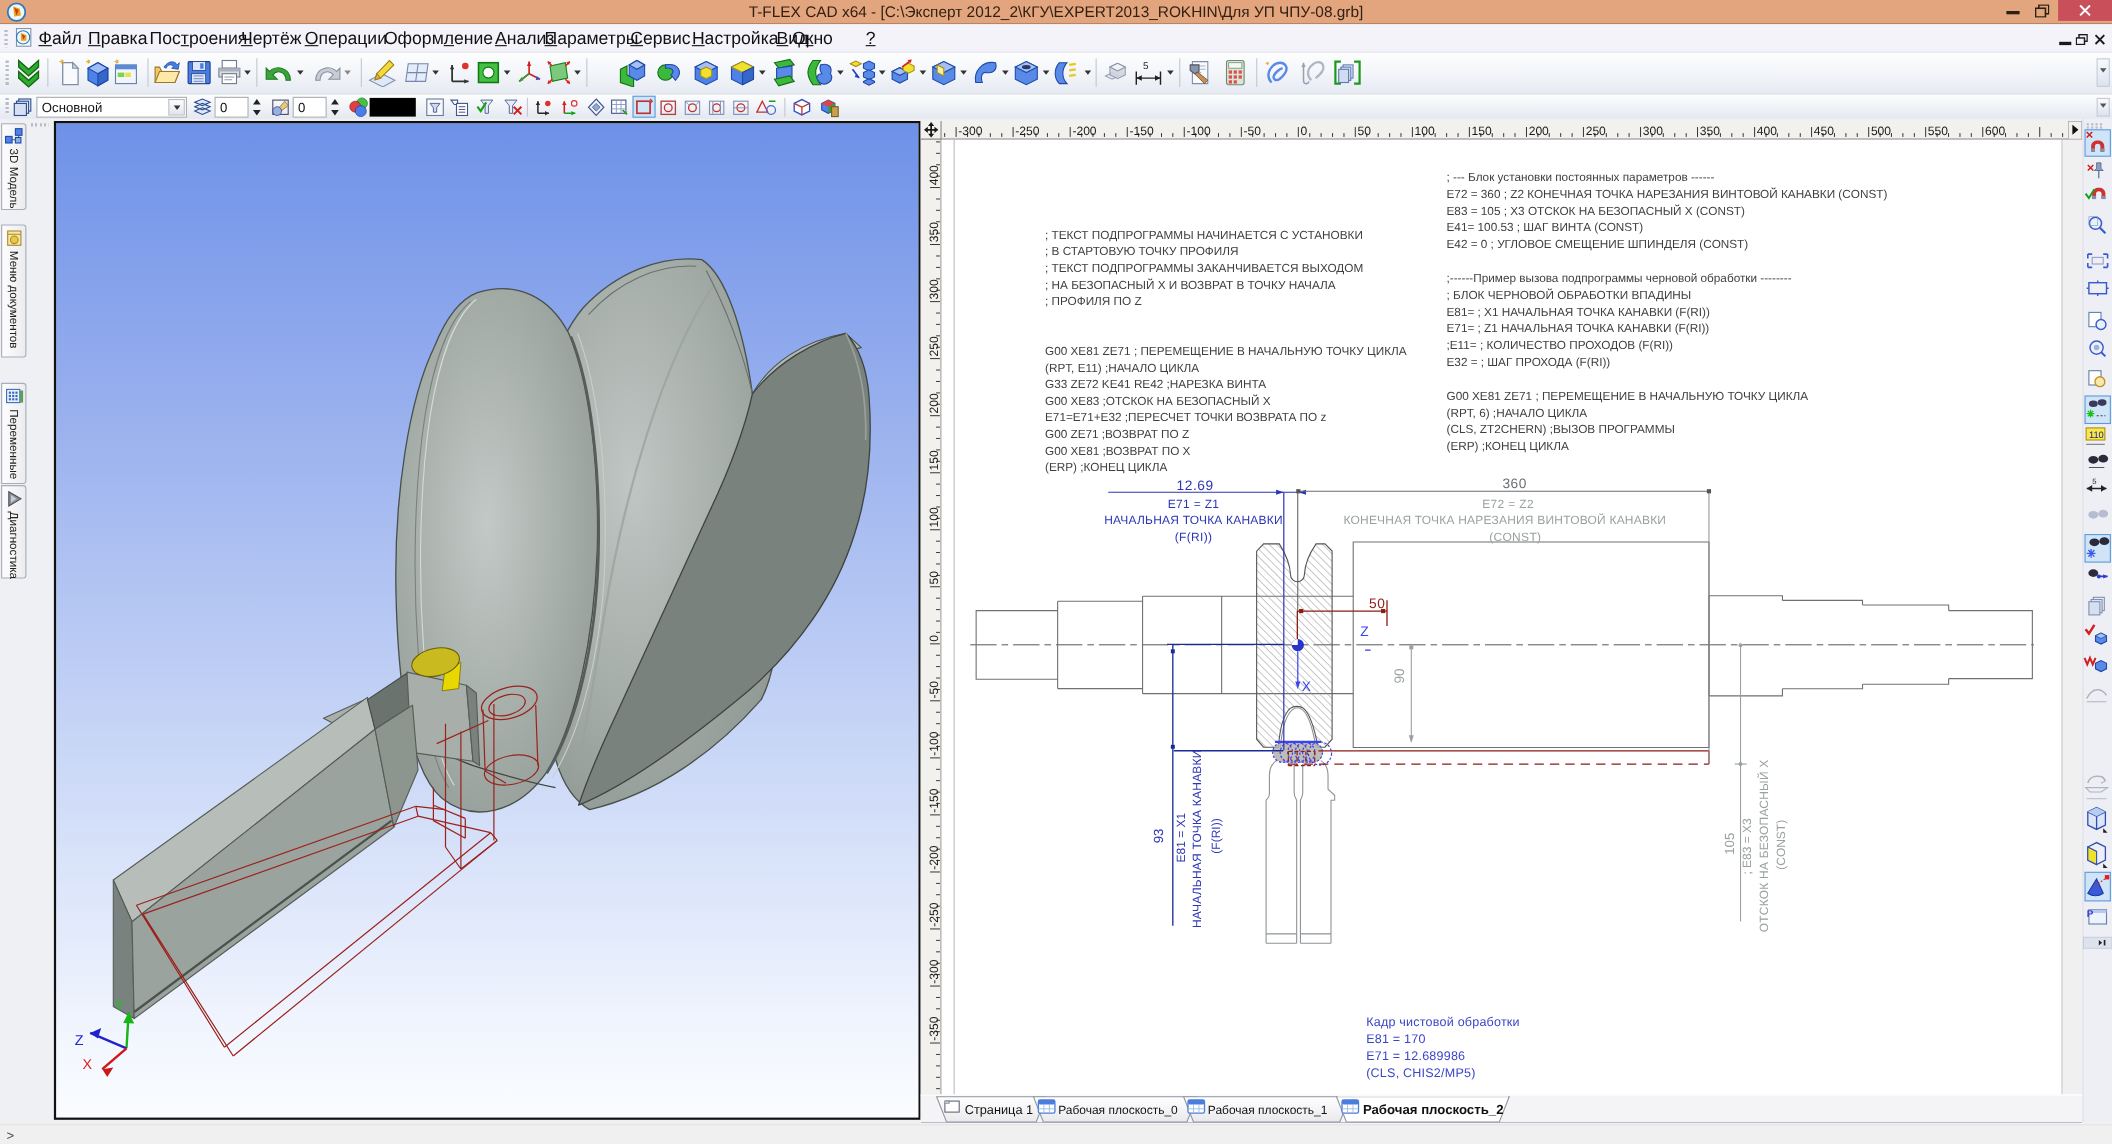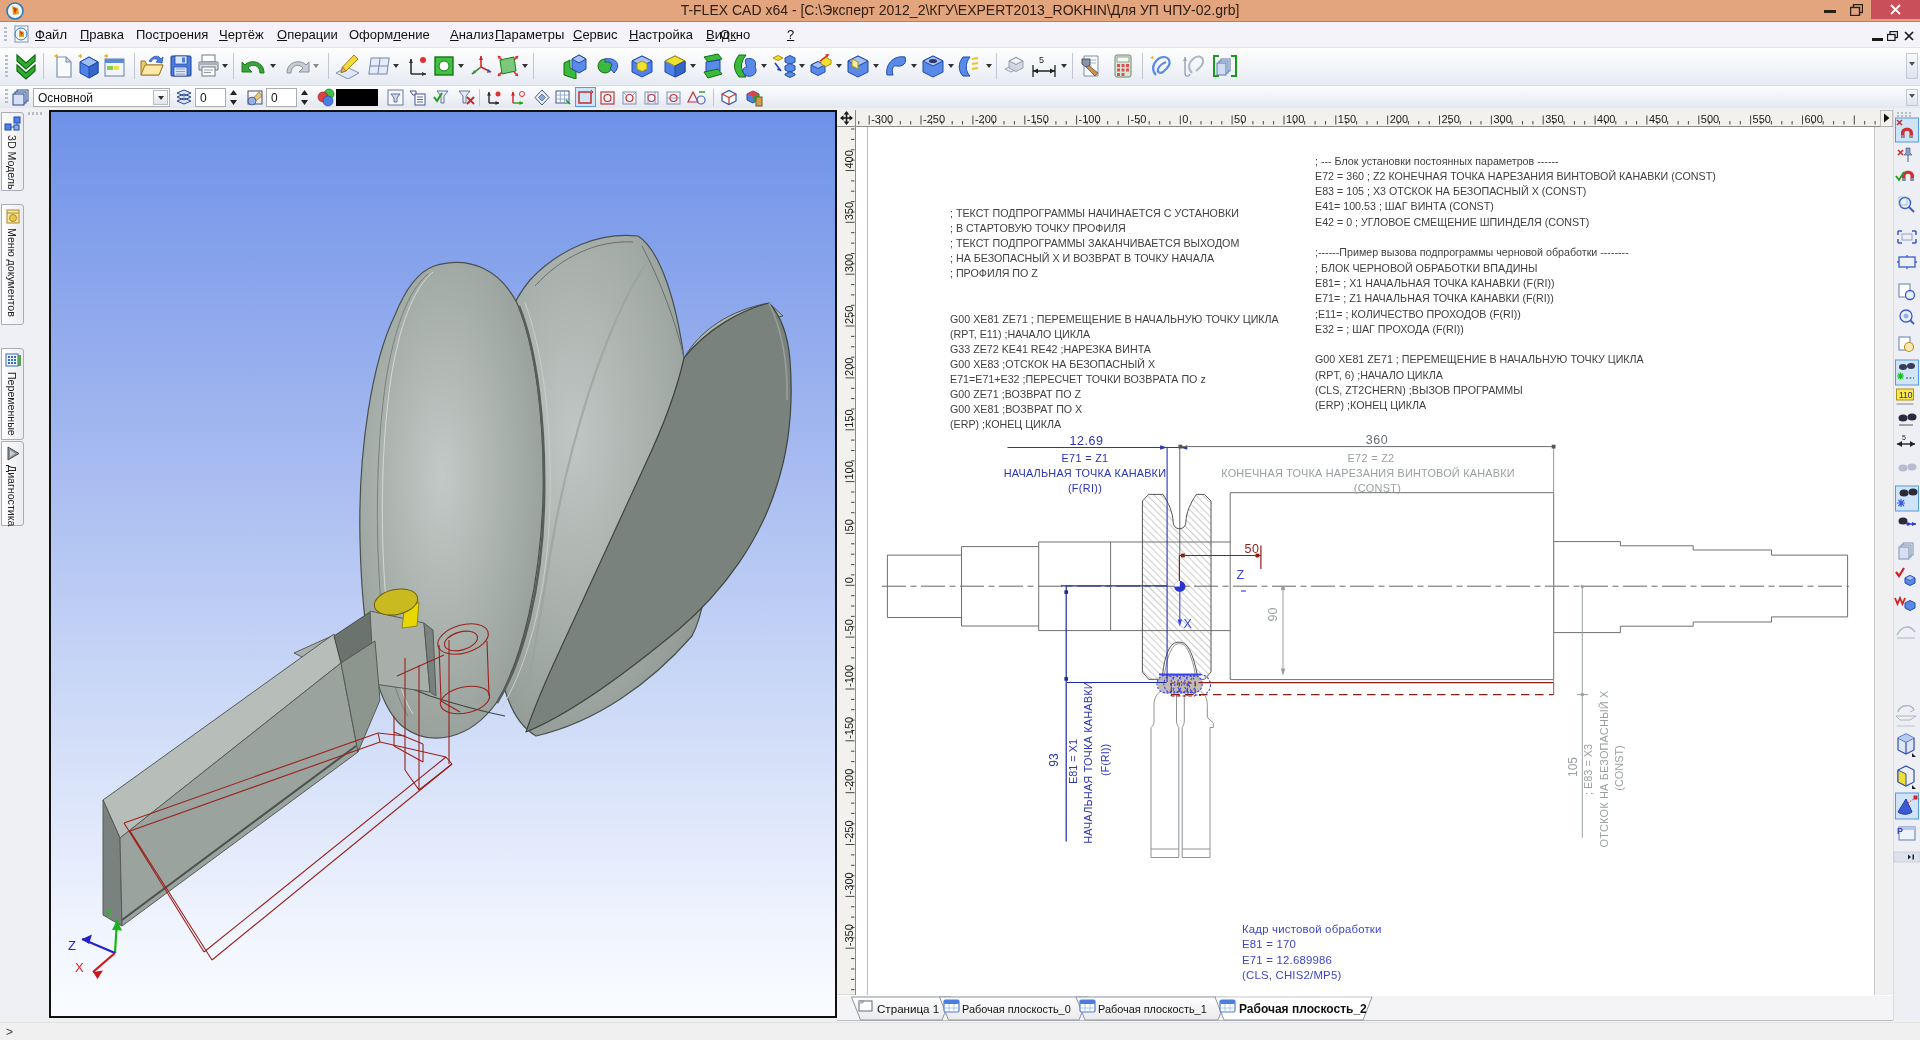--- a/index.html
+++ b/index.html
@@ -6,21 +6,21 @@
   .abs { position:absolute; }
   #root { position:relative; width:1920px; height:1040px; background:#f0f0f0; }
   
   #titlebar { left:0; top:0; width:1920px; height:22px; background:#e2a57e; border-bottom:1px solid #b5815f; }
   #title-text { left:0; top:2px; width:1920px; text-align:center; font-size:14px; color:#332013; }
   #btn-close { right:0; top:0; width:49px; height:19px; background:#c9505a; }
   #btn-close svg { margin:4px 0 0 19px; }
   #tb-min  { right:84px; top:10px; width:12px; height:3px; background:#2a2015; }
   
   #menubar { left:0; top:22px; width:1920px; height:26px; background:#f3f3f9; border-bottom:1px solid #e2e2ea; }
-  .menu-item { position:absolute; top:27px; font-size:13px; color:#111; }
+  .menu-item { position:absolute; top:27px; font-size:16px; color:#111; }
   .menu-item u { text-decoration:underline; }
   
   #toolbar1 { left:0; top:48px; width:1920px; height:38px; background:linear-gradient(#fefefe,#f4f6fa 45%,#e6eaf2); border-bottom:1px solid #d8dbe2; }
   #toolbar2 { left:0; top:86px; width:1920px; height:22px; background:linear-gradient(#fcfdfe,#eef1f6 60%,#e4e8f0); }
   .grip { position:absolute; width:3px; background:repeating-linear-gradient(#b8bcc6 0 2px, transparent 2px 4px); }
   .tsep { position:absolute; width:1px; background:#c3c7d0; }
   .ico { position:absolute; }
   .darr { position:absolute; width:0; height:0; border-left:3.5px solid transparent; border-right:3.5px solid transparent; border-top:4px solid #333; }
   .combo { position:absolute; background:#fff; border:1px solid #abadb3; font-size:12px; color:#111; }
   
@@ -34,21 +34,21 @@
   
   #rtoolbar { left:1893px; top:108px; width:27px; height:912px; background:#edeff5; }
   
   #tabbar { left:837px; top:995px; width:1056px; height:27px; background:#f4f4f6; border-top:1px solid #fff; }
   #statusbar { left:0; top:1022px; width:1920px; height:18px; background:#f0f0f0; border-top:1px solid #e3e3e3; font-size:12px; color:#444; }
 </style></head>
 <body>
 <div id="root">
 
   <div id="titlebar" class="abs"></div>
-  <div id="title-text" class="abs">T-FLEX CAD x64 - [C:\Эксперт 2012_2\КГУ\EXPERT2013_ROKHIN\Для УП ЧПУ-02.grb]</div>
+  <div id="title-text" class="abs">T-FLEX CAD x64 - [C:\Эксперт 2012_2\КГУ\EXPERT2013_ROKHIN\Для УП ЧПУ-08.grb]</div>
   <svg class="abs" style="left:6px;top:2px" width="18" height="18" viewBox="0 0 18 18">
     <circle cx="9" cy="9" r="8" fill="#eef6fc" stroke="#2a7ab8" stroke-width="1.6"></circle>
     <path d="M6 4 L12 6 L13 12 L7 13 Z" fill="#e8a21a"></path>
       <path d="M7 5 L11 7 L9 12 Z" fill="#c43c10"></path>
   </svg>
   <div id="tb-min" class="abs"></div>
   <svg class="abs" style="right:57px;top:4px" width="13" height="12" viewBox="0 0 13 12">
     <rect x="3.5" y="0.5" width="9" height="8" fill="none" stroke="#2a2015" stroke-width="1.4"></rect>
     <rect x="0.5" y="3.5" width="9" height="8" fill="#e2a57e" stroke="#2a2015" stroke-width="1.4"></rect>
   </svg>

